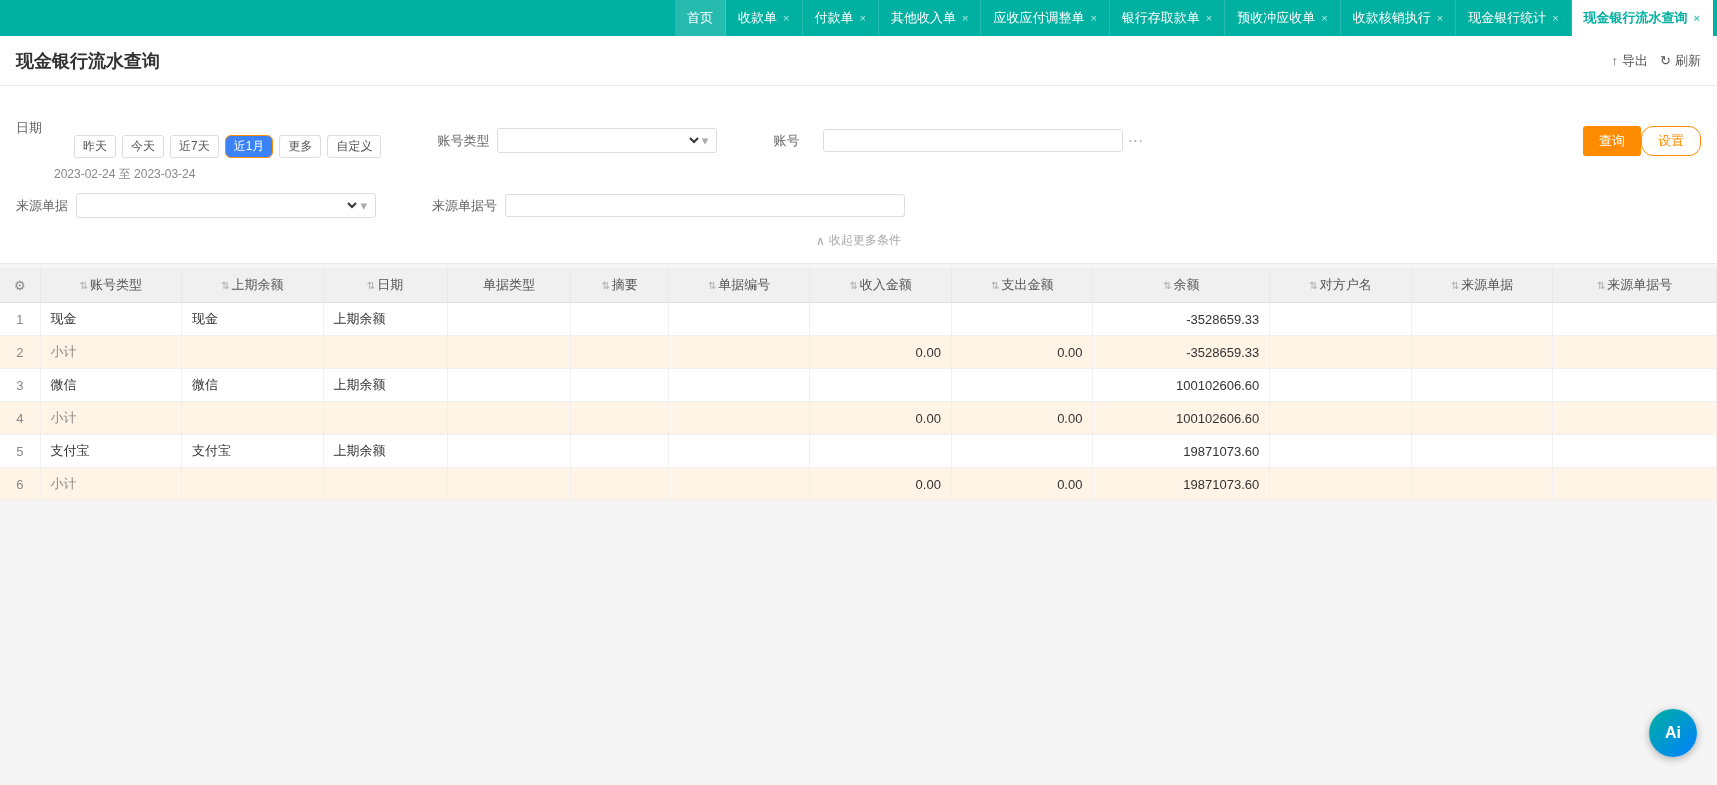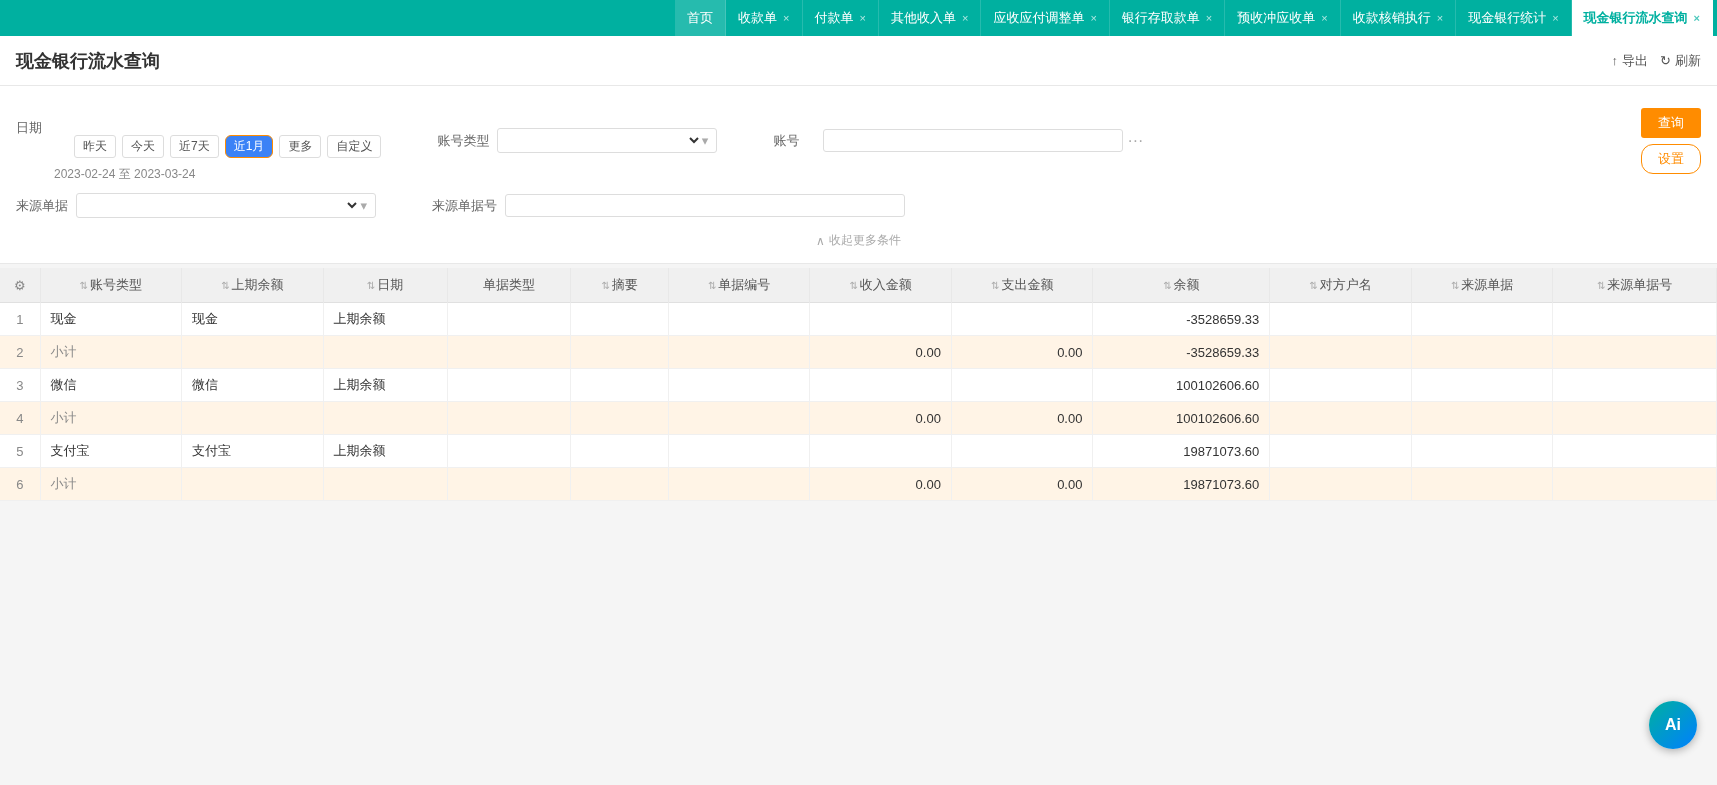--- a/index.html
+++ b/index.html
@@ -170,22 +170,20 @@
       background: #fff;
       color: #ff8c00;
       border: 1px solid #ff8c00;
       padding: 5px 16px;
       border-radius: 12px;
       cursor: pointer;
       font-size: 13px;
     }
     .action-btns {
       display: flex;
-      flex-direction: column;
-      gap: 6px;
       justify-content: center;
     }
     .collapse-bar {
       display: flex;
       justify-content: center;
       align-items: center;
       padding: 4px 0 2px;
       color: #aaa;
       cursor: pointer;
       font-size: 12px;
@@ -234,21 +232,21 @@
     }
     tbody td.num { text-align: right; }
     .col-index { width: 40px; text-align: center; color: #888; }
     .col-gear { width: 36px; text-align: center; color: #888; }
     .subtotal-label { color: #888; }
 
     
     .ai-badge {
       position: fixed;
       right: 20px;
-      bottom: 36px;
+      bottom: 28px;
       background: linear-gradient(135deg, #00b0a0, #0080ff);
       color: #fff;
       border-radius: 50%;
       width: 48px;
       height: 48px;
       display: flex;
       align-items: center;
       justify-content: center;
       font-size: 16px;
       font-weight: bold;

